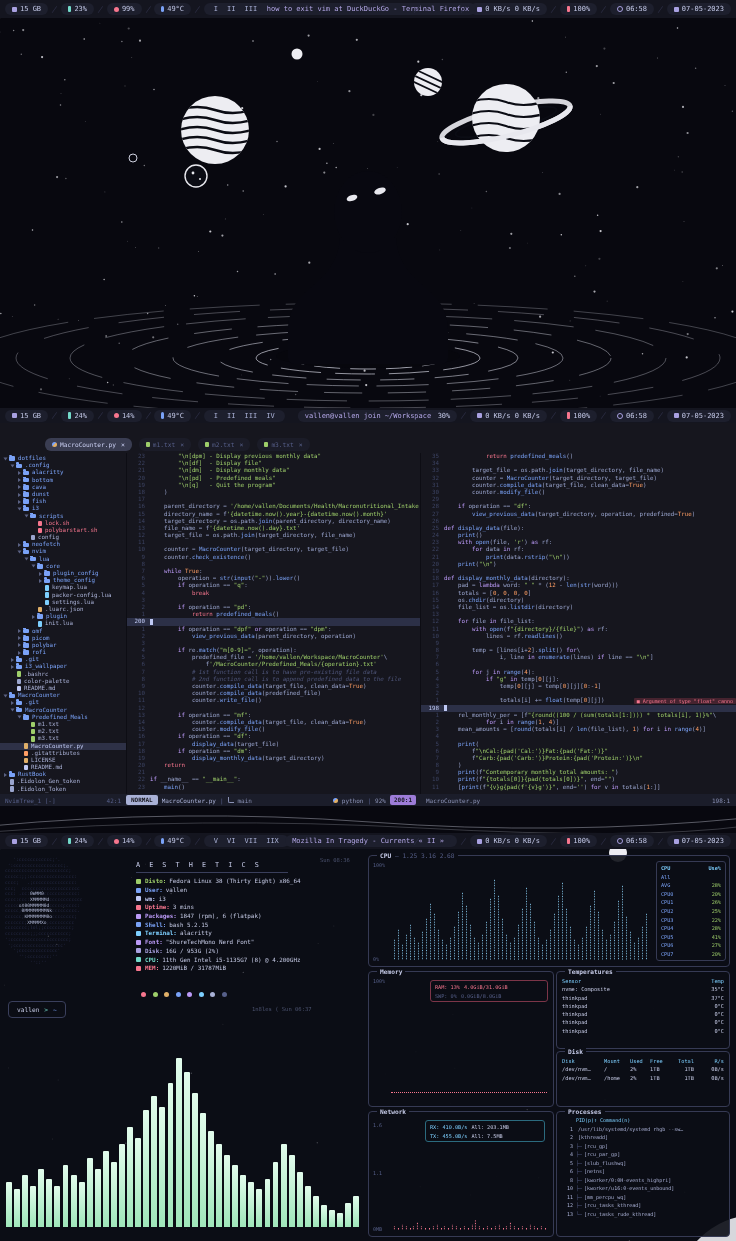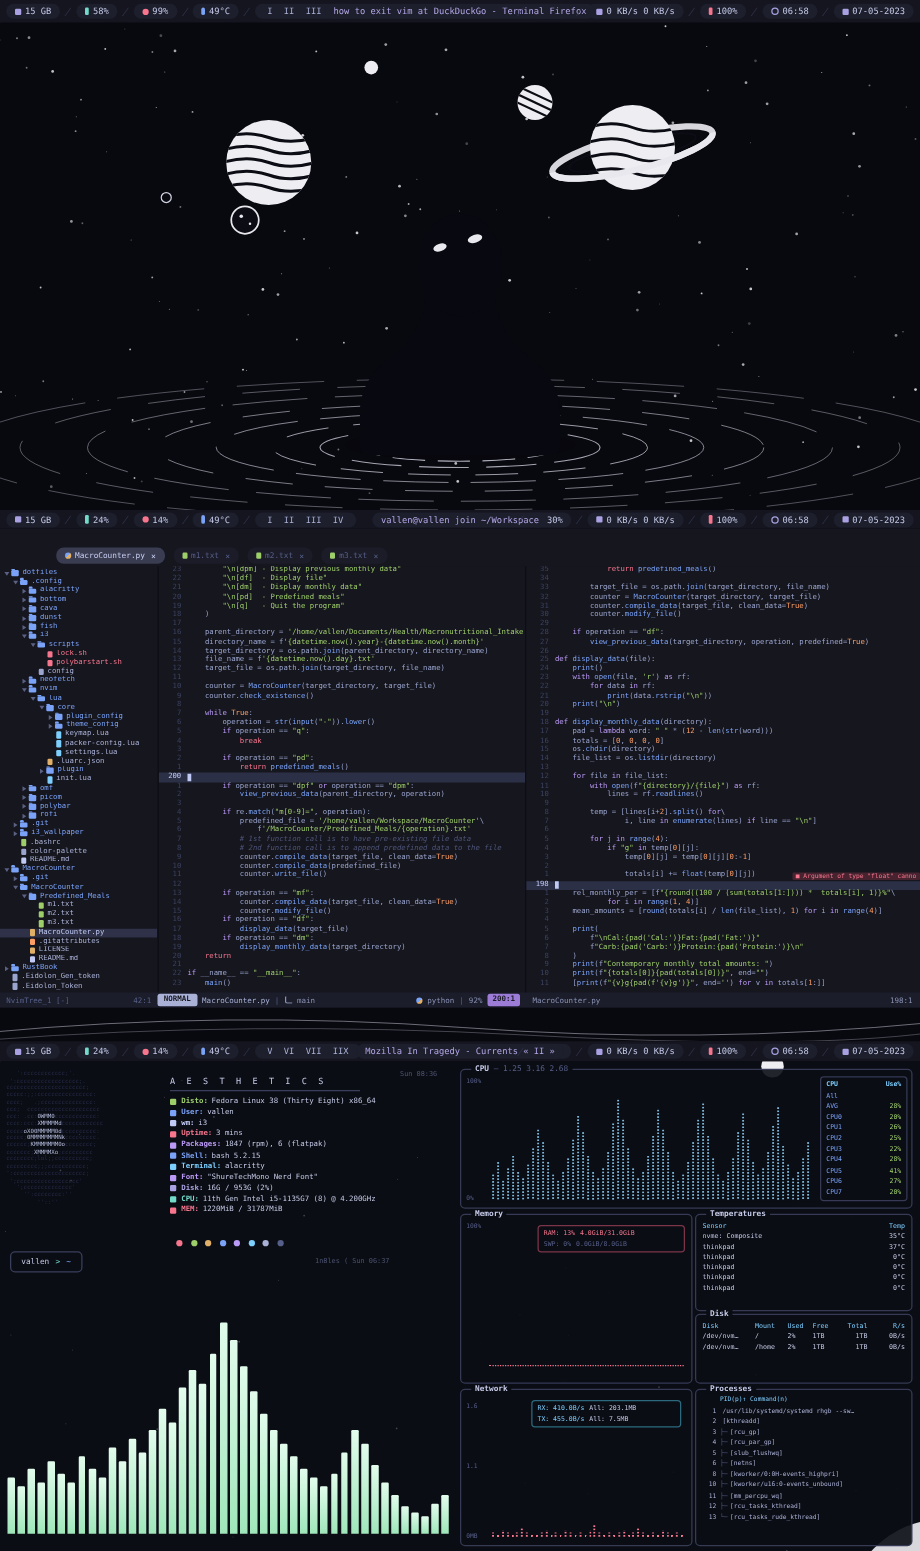--- a/index.html
+++ b/index.html
@@ -369,21 +369,21 @@
 
   <div class="bar" id="bar-top">
       <div class="mods">
         <div class="pill">
           <span class="mico sq" style="background: rgb(169, 161, 225);"></span>
           <span>15 GB</span>
         </div>
         <span class="slash">/</span>
         <div class="pill">
           <span class="mico bat" style="background: rgb(115, 218, 202);"></span>
-          <span>58%</span>
+          <span>23%</span>
         </div>
         <span class="slash">/</span>
         <div class="pill">
           <span class="mico round" style="background: rgb(247, 118, 142);"></span>
           <span>99%</span>
         </div>
         <span class="slash">/</span>
         <div class="pill">
           <span class="mico therm" style="background: rgb(122, 162, 247);"></span>
           <span>49°C</span>

